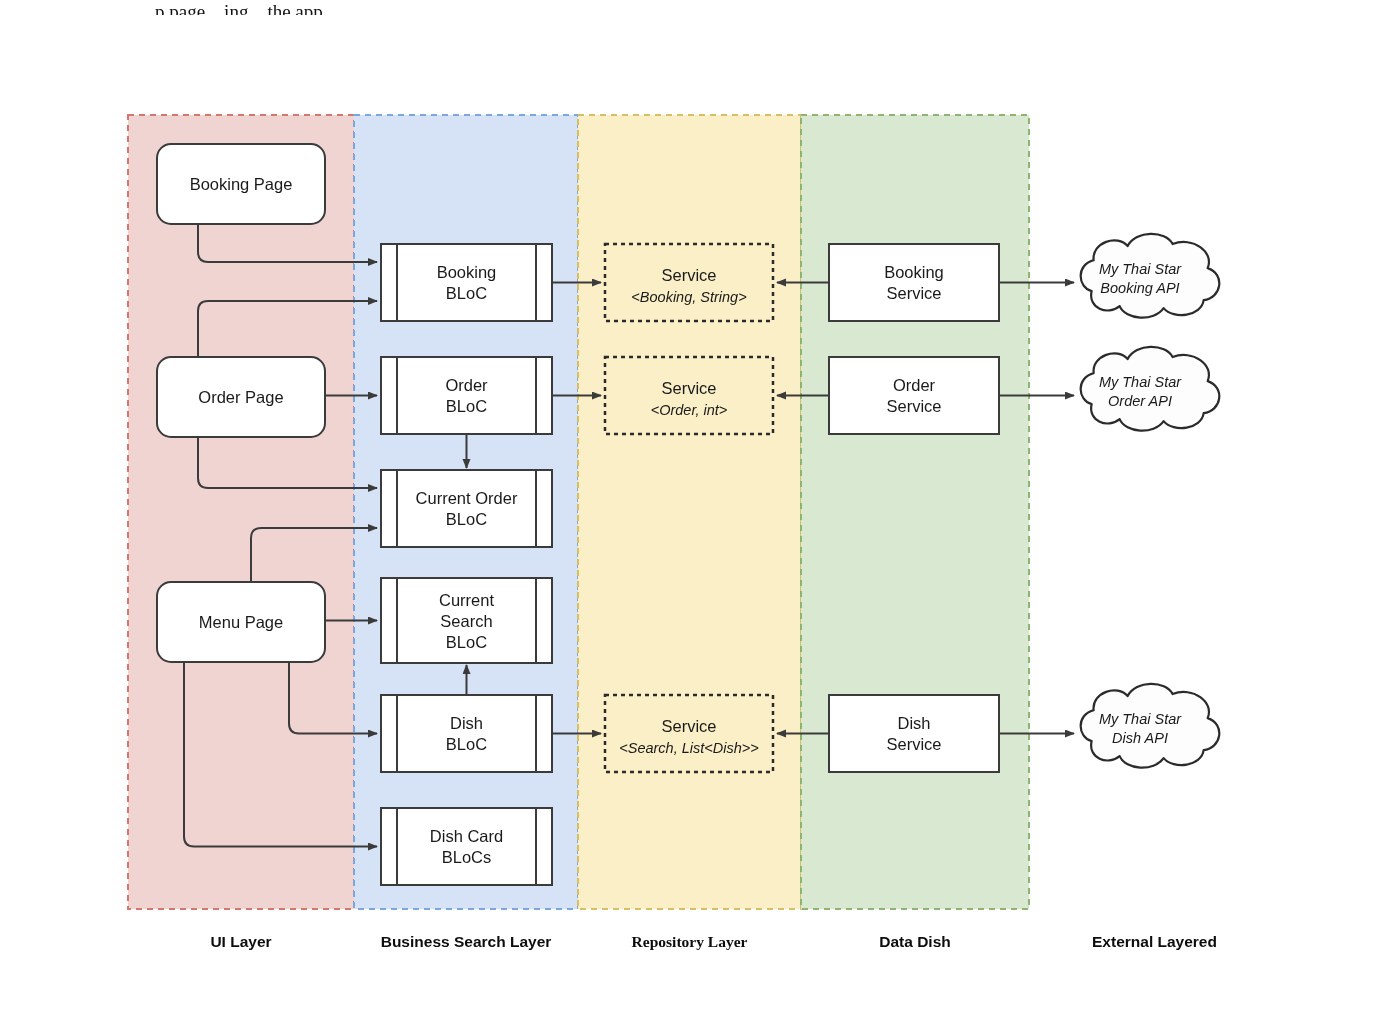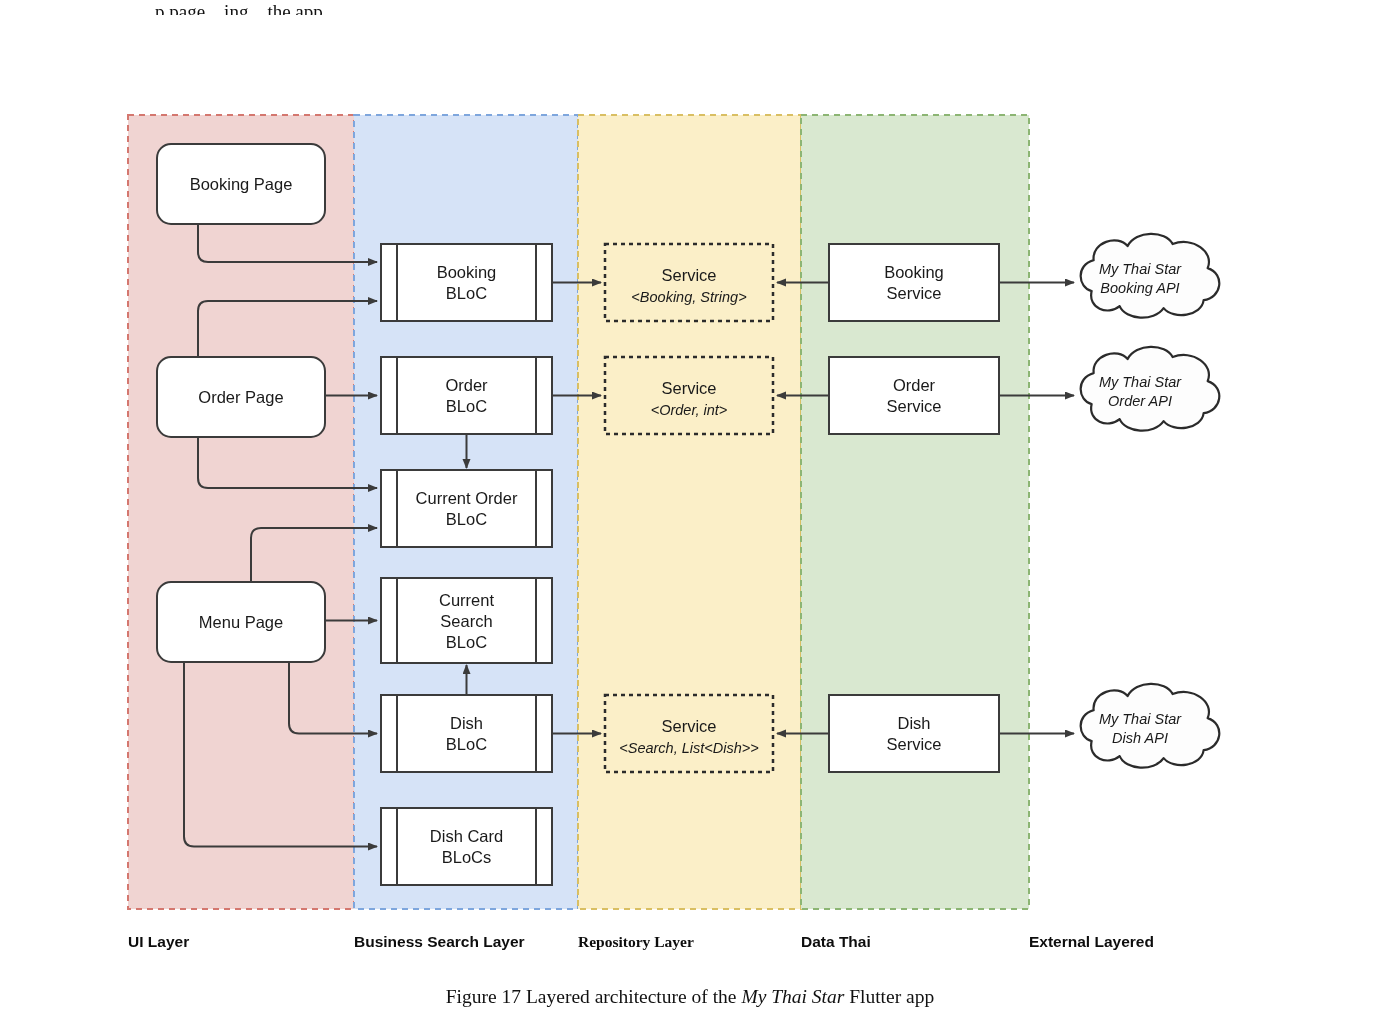--- a/index.html
+++ b/index.html
@@ -20,21 +20,21 @@
 
   .caption{
     position:absolute;left:0;top:974px;width:1380px;text-align:center;
     font-family:"Liberation Serif", serif;font-size:19.5px;color:#111;
   }
   .caption .ital{font-style:italic;}
 
   .layer-label{
     position:absolute;font-weight:bold;font-size:15.5px;
     font-family:"Liberation Sans", sans-serif;color:#0d0d0d;
-    white-space:nowrap;
+    text-align:center;white-space:nowrap;
   }
 
   
   text{font-family:"Liberation Sans", sans-serif;fill:#1a1a1a;}
   .t-node{font-size:16.5px;text-anchor:middle;}
   .t-generic{font-size:14.5px;font-style:italic;text-anchor:middle;}
   .t-cloud{font-size:14.5px;font-style:italic;text-anchor:middle;}
 </style>
 </head>
 <body>
@@ -165,20 +165,17 @@
           <path d="M 1091.64 729.1 c -14 -4 -16 -26 2 -31 c -2 -18 24 -26 34 -14 c 8 -16 38 -16 45 -2 c 20 -8 42 8 35 24 c 18 6 14 30 -4 32 c -2 16 -30 20 -40 8 c -10 14 -38 12 -44 -2 c -12 10 -32 2 -28 -15 z" fill="#fdfdfd" stroke="#2b2b2b" stroke-width="2.2" stroke-linejoin="round"></path>
           <text x="1140" y="721" class="t-cloud"><tspan x="1140" y="711.5">My Thai Star</tspan><tspan x="1140" y="730.5">Dish API</tspan></text>
         </g>
       </g>
   </svg>
 
   <div id="layer-labels">
       <div class="layer-label" style="left: 128px; top: 921px; width: 226px;">UI Layer</div>
       <div class="layer-label" style="left: 354px; top: 921px; width: 224px;">Business Search Layer</div>
       <div class="layer-label" style="left: 578px; top: 921px; width: 223px; font-family: Liberation Serif, serif;">Repository Layer</div>
-      <div class="layer-label" style="left: 801px; top: 921px; width: 228px;">Data Thai</div>
+      <div class="layer-label" style="left: 801px; top: 921px; width: 228px;">Data Dish</div>
       <div class="layer-label" style="left: 1029px; top: 921px; width: 251px;">External Layered</div>
     </div>
 
-  <div class="caption">
-    <span>Figure 17 Layered architecture of the </span><span class="ital">My Thai Star</span><span> Flutter app</span>
-  </div>
 </div>
 
 </body></html>

